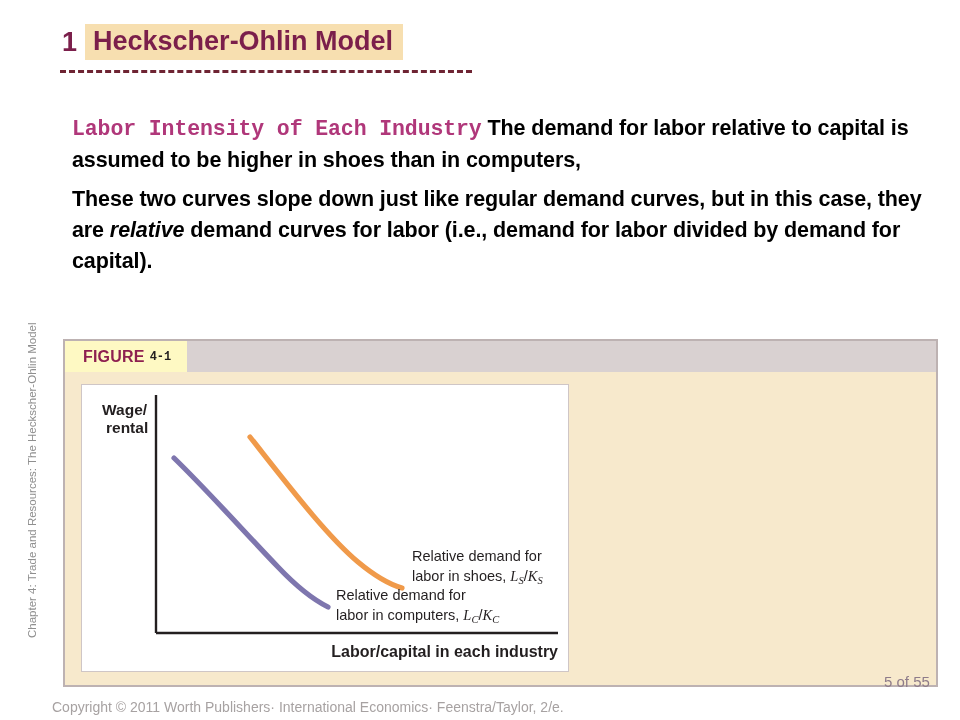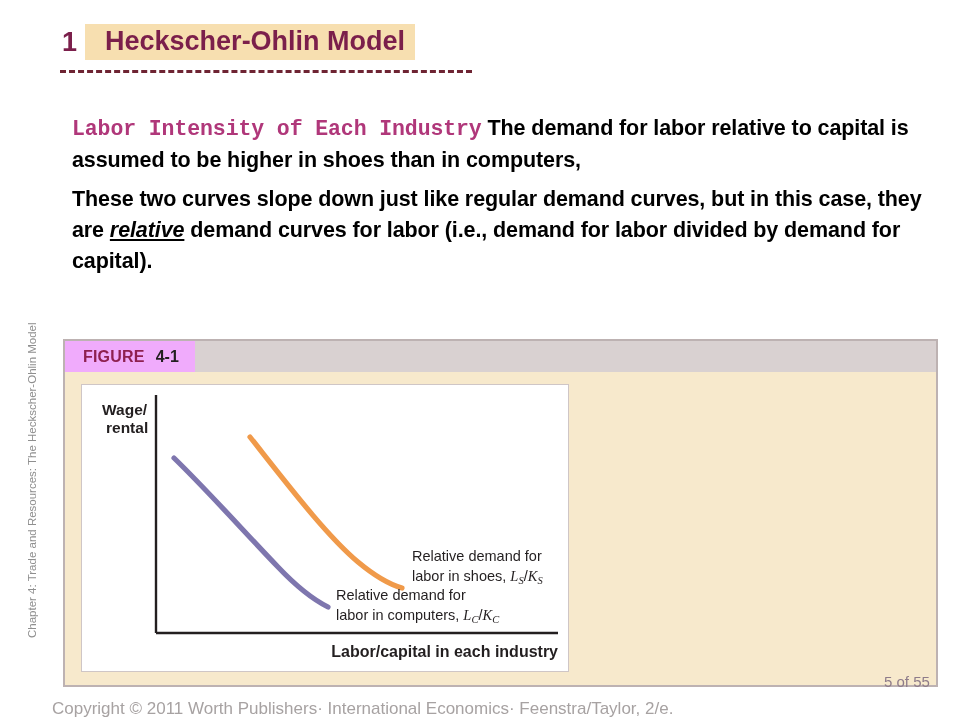--- a/index.html
+++ b/index.html
@@ -29,21 +29,21 @@
     font-weight: bold;
     color: #7B1F4B;
     padding-right: 8px;
     line-height: 1;
   }
   .title-text {
     font-size: 27px;
     font-weight: bold;
     color: #7B1F4B;
     background: #F7DFB0;
-    padding: 3px 10px 4px 20px;
+    padding: 3px 10px 4px 8px;
     line-height: 1.1;
     white-space: nowrap;
   }
   .title-rule {
     position: absolute;
     left: 60px;
     top: 70px;
     width: 412px;
     height: 0;
     border-top: 3px dashed #6E2433;
@@ -56,21 +56,21 @@
     top: 113px;
     width: 866px;
     color: #000000;
     font-size: 21.5px;
     font-weight: bold;
     line-height: 31px;
     letter-spacing: -0.1px;
   }
   .para { margin: 0 0 8px 0; }
   .lead-in { color: #B0377A; font-family: Liberation Mono, monospace; }
-  .it { font-style: italic; text-decoration: underline; }
+  .it { font-style: italic; }
   .mathv {
     font-style: italic;
     font-family: "Liberation Serif", serif;
     font-weight: bold;
     font-size: 22px;
   }
   .mathv sub {
     font-size: 0.65em;
     font-style: italic;
   }
@@ -93,37 +93,38 @@
     width: 100%;
     height: 31px;
     background: #D9D1D1;
     box-sizing: border-box;
   }
   .figure-tag {
     position: absolute;
     left: 0;
     top: 0;
     height: 31px;
-    background: #f0abfc;
+    background: #fef9c3;
     display: flex;
     align-items: center;
     padding: 0 16px 0 18px;
     box-sizing: border-box;
   }
   .fig-word {
     color: #8E2050;
     font-size: 16px;
     font-weight: bold;
     letter-spacing: 0.2px;
   }
   .fig-num {
     color: #231F20;
-    font-size: 16px;
-    font-weight: bold;
-    margin-left: 11px;
+    font-size: 12px;
+    font-weight: bold;
+    margin-left: 5px;
+    font-family: Liberation Mono, monospace;
   }
 
   
   .chart-panel {
     position: absolute;
     left: 16px;
     top: 43px;
     width: 488px;
     height: 288px;
     background: #FFFFFF;
@@ -145,21 +146,21 @@
     font-size: 11.5px;
     white-space: nowrap;
   }
 
   
   .footer-copy {
     position: absolute;
     left: 52px;
     top: 699px;
     color: #A7A2A2;
-    font-size: 17px;
+    font-size: 14px;
     white-space: nowrap;
   }
   .page-badge {
     position: absolute;
     left: 884px;
     top: 673px;
     color: #8E7C8A;
     font-size: 15px;
   }
 </style>

